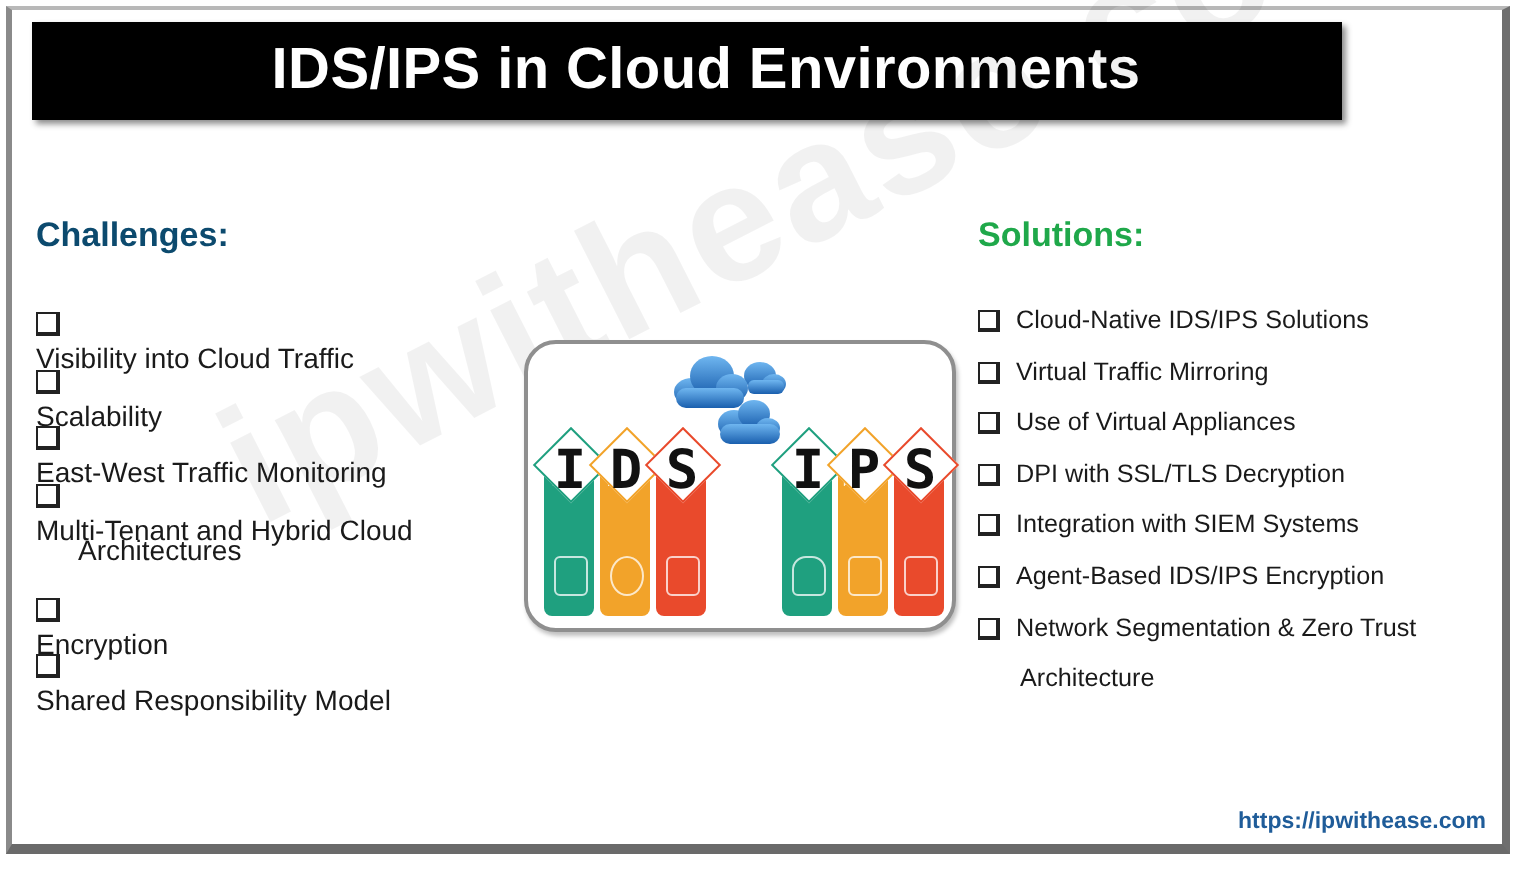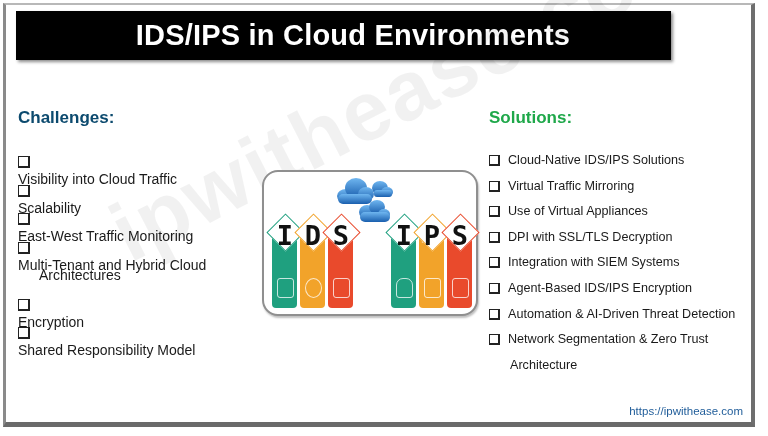--- a/index.html
+++ b/index.html
@@ -28,21 +28,21 @@
   ul.right-list .box { width:8px; height:8px; margin-top:5px; }
   .cont { padding-left:21px; }
   .illus { position:absolute; left:262px; top:170px; width:216px; height:146px; border:2px solid #8f8f8f;
            border-radius:16px; box-sizing:border-box; background:#fff; box-shadow:1px 2px 2px rgba(0,0,0,0.25); }
   .tile { position:absolute; width:25px; height:76px; border-radius:0 0 4px 4px; top:60px; }
   .tile .tiny { position:absolute; top:8px; width:100%; text-align:center; font-size:3px; color:#fff; font-weight:bold; }
   .diamond { position:absolute; width:25px; height:25px; transform:rotate(45deg); background:#fff; top:47px; }
   .letter { position:absolute; top:47px; width:36px; text-align:center; font-size:27px; font-weight:bold;
             font-family:"DejaVu Sans Mono", monospace; color:#111; line-height:34px; }
   .glyph { position:absolute; bottom:10px; left:5px; width:15px; height:18px; border:1px solid rgba(255,255,255,0.75); border-radius:3px; }
-  .url { position:absolute; right:25px; top:405px; font-size:11.5px; font-weight:normal; color:#1f5c99; }
+  .url { position:absolute; right:25px; top:405px; font-size:11.5px; font-weight:bold; color:#1f5c99; }
 </style>
 </head>
 <body>
 
 <div class="frame"></div>
 
 <div class="banner">
   <span class="banner-title">IDS/IPS in Cloud Environments</span>
 </div>
 
@@ -97,24 +97,20 @@
       <span class="box"></span>
       <span>DPI with SSL/TLS Decryption</span>
     </li>
   <li>
       <span class="box"></span>
       <span>Integration with SIEM Systems</span>
     </li>
   <li>
       <span class="box"></span>
       <span>Agent-Based IDS/IPS Encryption</span>
-    </li>
-  <li>
-      <span class="box"></span>
-      <span>Automation &amp; AI-Driven Threat Detection</span>
     </li>
   <li>
       <span class="box"></span>
       <span>Network Segmentation &amp; Zero Trust</span>
     </li>
   <li class="cont">
       <span>Architecture</span>
     </li>
 </ul>
 

